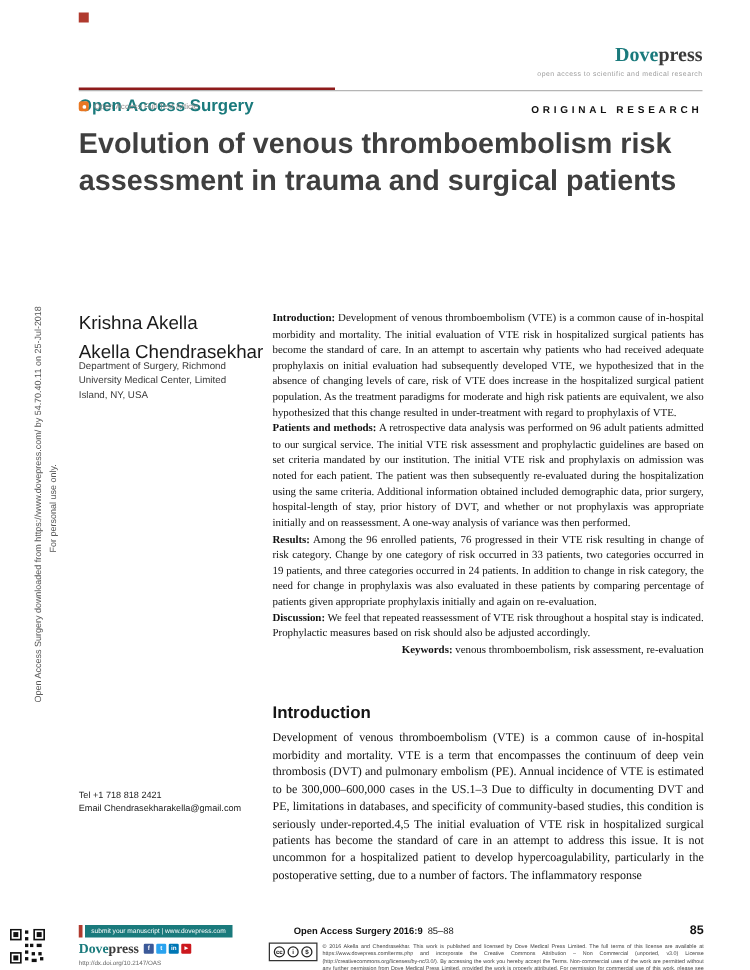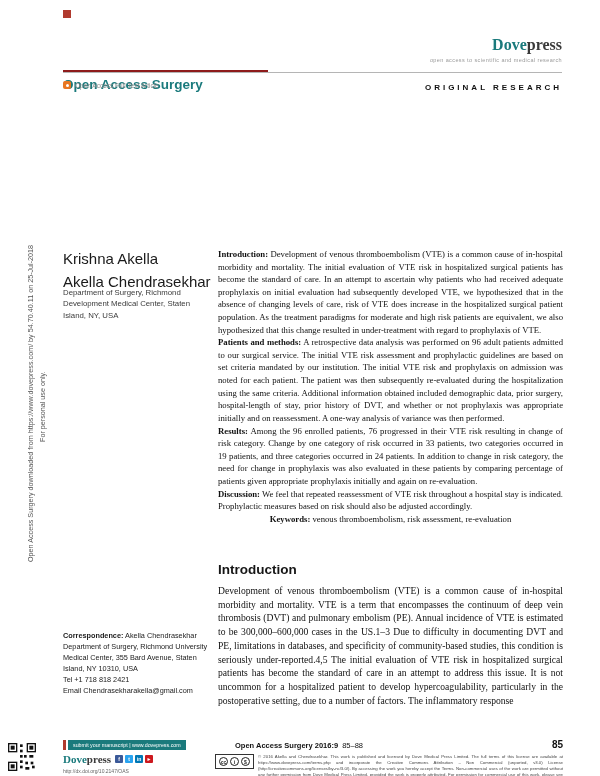--- a/index.html
+++ b/index.html
@@ -35,21 +35,21 @@
   
   .authors { position:absolute; left:63px; top:248px; font-family:"Liberation Sans", sans-serif; font-size:15px; line-height:1.5; color:#1a1a1a; }
   .affiliation { position:absolute; left:63px; top:287px; width:140px; font-family:"Liberation Sans", sans-serif; font-size:7.8px; line-height:1.45; color:#3a3a3a; }
   .correspondence { position:absolute; left:63px; top:631px; width:152px; font-family:"Liberation Sans", sans-serif; font-size:7.3px; line-height:1.5; color:#222; }
   .correspondence .lbl { font-weight:bold; }
 
   
   .abstract { position:absolute; left:218px; top:248px; width:345px; }
   .abstract p { font-size:8.7px; line-height:1.45; text-align:justify; color:#111; }
   .abstract .lbl { font-weight:bold; }
-  .abstract p.keywords { text-align:center; }
+  .abstract p.keywords { text-align:right; }
   .section-heading { position:absolute; left:218px; top:562px; font-family:"Liberation Sans", sans-serif; font-weight:bold; font-size:13.5px; color:#161616; }
   .body-text { position:absolute; left:218px; top:584px; width:345px; font-size:9.6px; line-height:1.43; text-align:justify; color:#111; }
 
   
   .vtext { position:absolute; font-family:"Liberation Sans", sans-serif; font-size:7.2px; color:#555;
     white-space:nowrap; transform:rotate(-90deg); transform-origin:0 0; }
   .vline1 { left:26px; top:562px; }
   .vline2 { left:38px; top:442px; }
 
   
@@ -98,40 +98,40 @@
     <div class="tagline">open access to scientific and medical research</div>
   </div>
   <div class="header-rule"></div>
 
   <div class="oa-row">
     <span class="oa-icon"></span>
     <span class="oa-text">Open Access Full Text Article</span>
   </div>
   <div class="category">ORIGINAL RESEARCH</div>
 
+  <div class="title">Evolution of venous thromboembolism risk assessment in trauma and surgical patients</div>
 
   <div class="authors">
     <div>Krishna Akella</div>
     <div>Akella Chendrasekhar</div>
   </div>
-  <div class="affiliation">Department of Surgery, Richmond Development Medical Center, Staten Island, NY, USA</div>
+  <div class="affiliation">Department of Surgery, Richmond University Medical Center, Limited Island, NY, USA</div>
 
   <div class="abstract">
     <p><span class="lbl">Introduction:</span> <span>Development of venous thromboembolism (VTE) is a common cause of in-hospital morbidity and mortality. The initial evaluation of VTE risk in hospitalized surgical patients has become the standard of care. In an attempt to ascertain why patients who had received adequate prophylaxis on initial evaluation had subsequently developed VTE, we hypothesized that in the absence of changing levels of care, risk of VTE does increase in the hospitalized surgical patient population. As the treatment paradigms for moderate and high risk patients are equivalent, we also hypothesized that this change resulted in under-treatment with regard to prophylaxis of VTE.</span></p>
     <p><span class="lbl">Patients and methods:</span> <span>A retrospective data analysis was performed on 96 adult patients admitted to our surgical service. The initial VTE risk assessment and prophylactic guidelines are based on set criteria mandated by our institution. The initial VTE risk and prophylaxis on admission was noted for each patient. The patient was then subsequently re-evaluated during the hospitalization using the same criteria. Additional information obtained included demographic data, prior surgery, hospital-length of stay, prior history of DVT, and whether or not prophylaxis was appropriate initially and on reassessment. A one-way analysis of variance was then performed.</span></p>
     <p><span class="lbl">Results:</span> <span>Among the 96 enrolled patients, 76 progressed in their VTE risk resulting in change of risk category. Change by one category of risk occurred in 33 patients, two categories occurred in 19 patients, and three categories occurred in 24 patients. In addition to change in risk category, the need for change in prophylaxis was also evaluated in these patients by comparing percentage of patients given appropriate prophylaxis initially and again on re-evaluation.</span></p>
     <p><span class="lbl">Discussion:</span> <span>We feel that repeated reassessment of VTE risk throughout a hospital stay is indicated. Prophylactic measures based on risk should also be adjusted accordingly.</span></p>
     <p class="keywords"><span class="lbl">Keywords:</span> <span>venous thromboembolism, risk assessment, re-evaluation</span></p>
   </div>
 
   <div class="section-heading">Introduction</div>
   <div class="body-text">Development of venous thromboembolism (VTE) is a common cause of in-hospital morbidity and mortality. VTE is a term that encompasses the continuum of deep vein thrombosis (DVT) and pulmonary embolism (PE). Annual incidence of VTE is estimated to be 300,000–600,000 cases in the US.1–3 Due to difficulty in documenting DVT and PE, limitations in databases, and specificity of community-based studies, this condition is seriously under-reported.4,5 The initial evaluation of VTE risk in hospitalized surgical patients has become the standard of care in an attempt to address this issue. It is not uncommon for a hospitalized patient to develop hypercoagulability, particularly in the postoperative setting, due to a number of factors. The inflammatory response</div>
 
   <div class="correspondence">
-    <div><span class="lbl">Correspondence:</span> <span>Akella Chendrasekhar Department of Surgery, Richmond University Medical Center, 355 Bard Avenue, Staten Island, NY 10310, USA</span></div>
     <div>Tel +1 718 818 2421</div>
     <div>Email Chendrasekharakella@gmail.com</div>
   </div>
 
   <svg class="qr" width="28" height="28" viewBox="0 0 21 21">
     <rect x="0" y="0" width="21" height="21" fill="#fff"></rect>
     <g fill="#111">
       <rect x="0" y="0" width="7" height="7"></rect>
         <rect x="14" y="0" width="7" height="7"></rect>
         <rect x="0" y="14" width="7" height="7"></rect>

